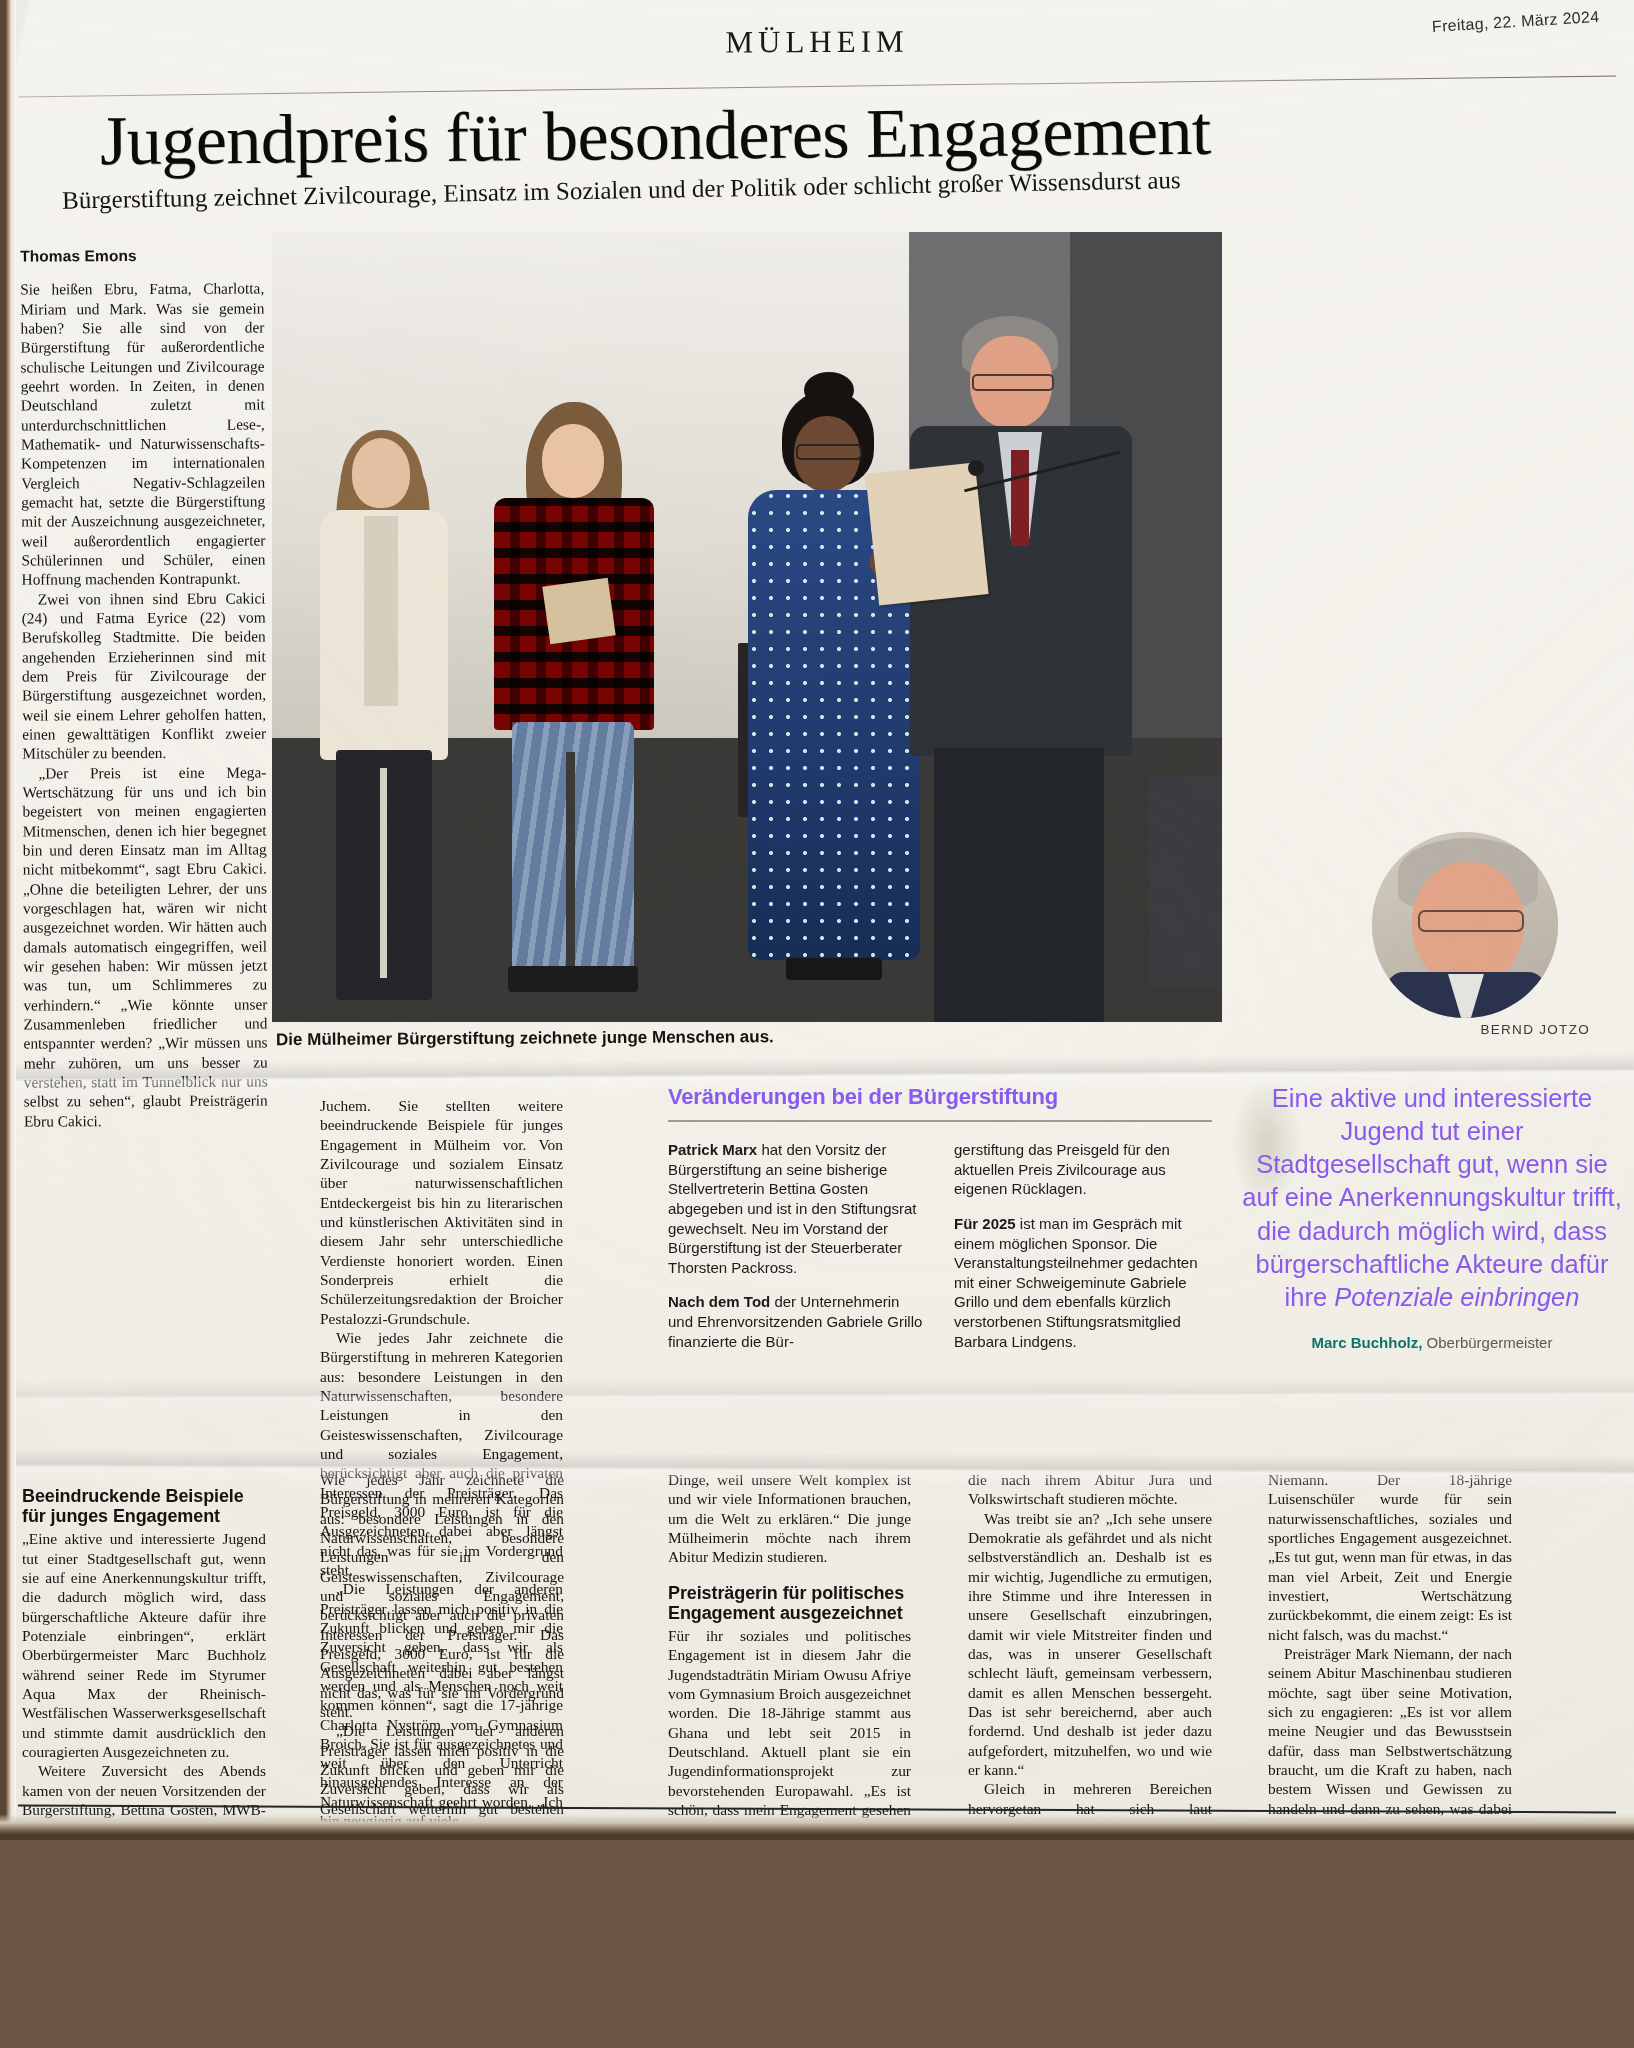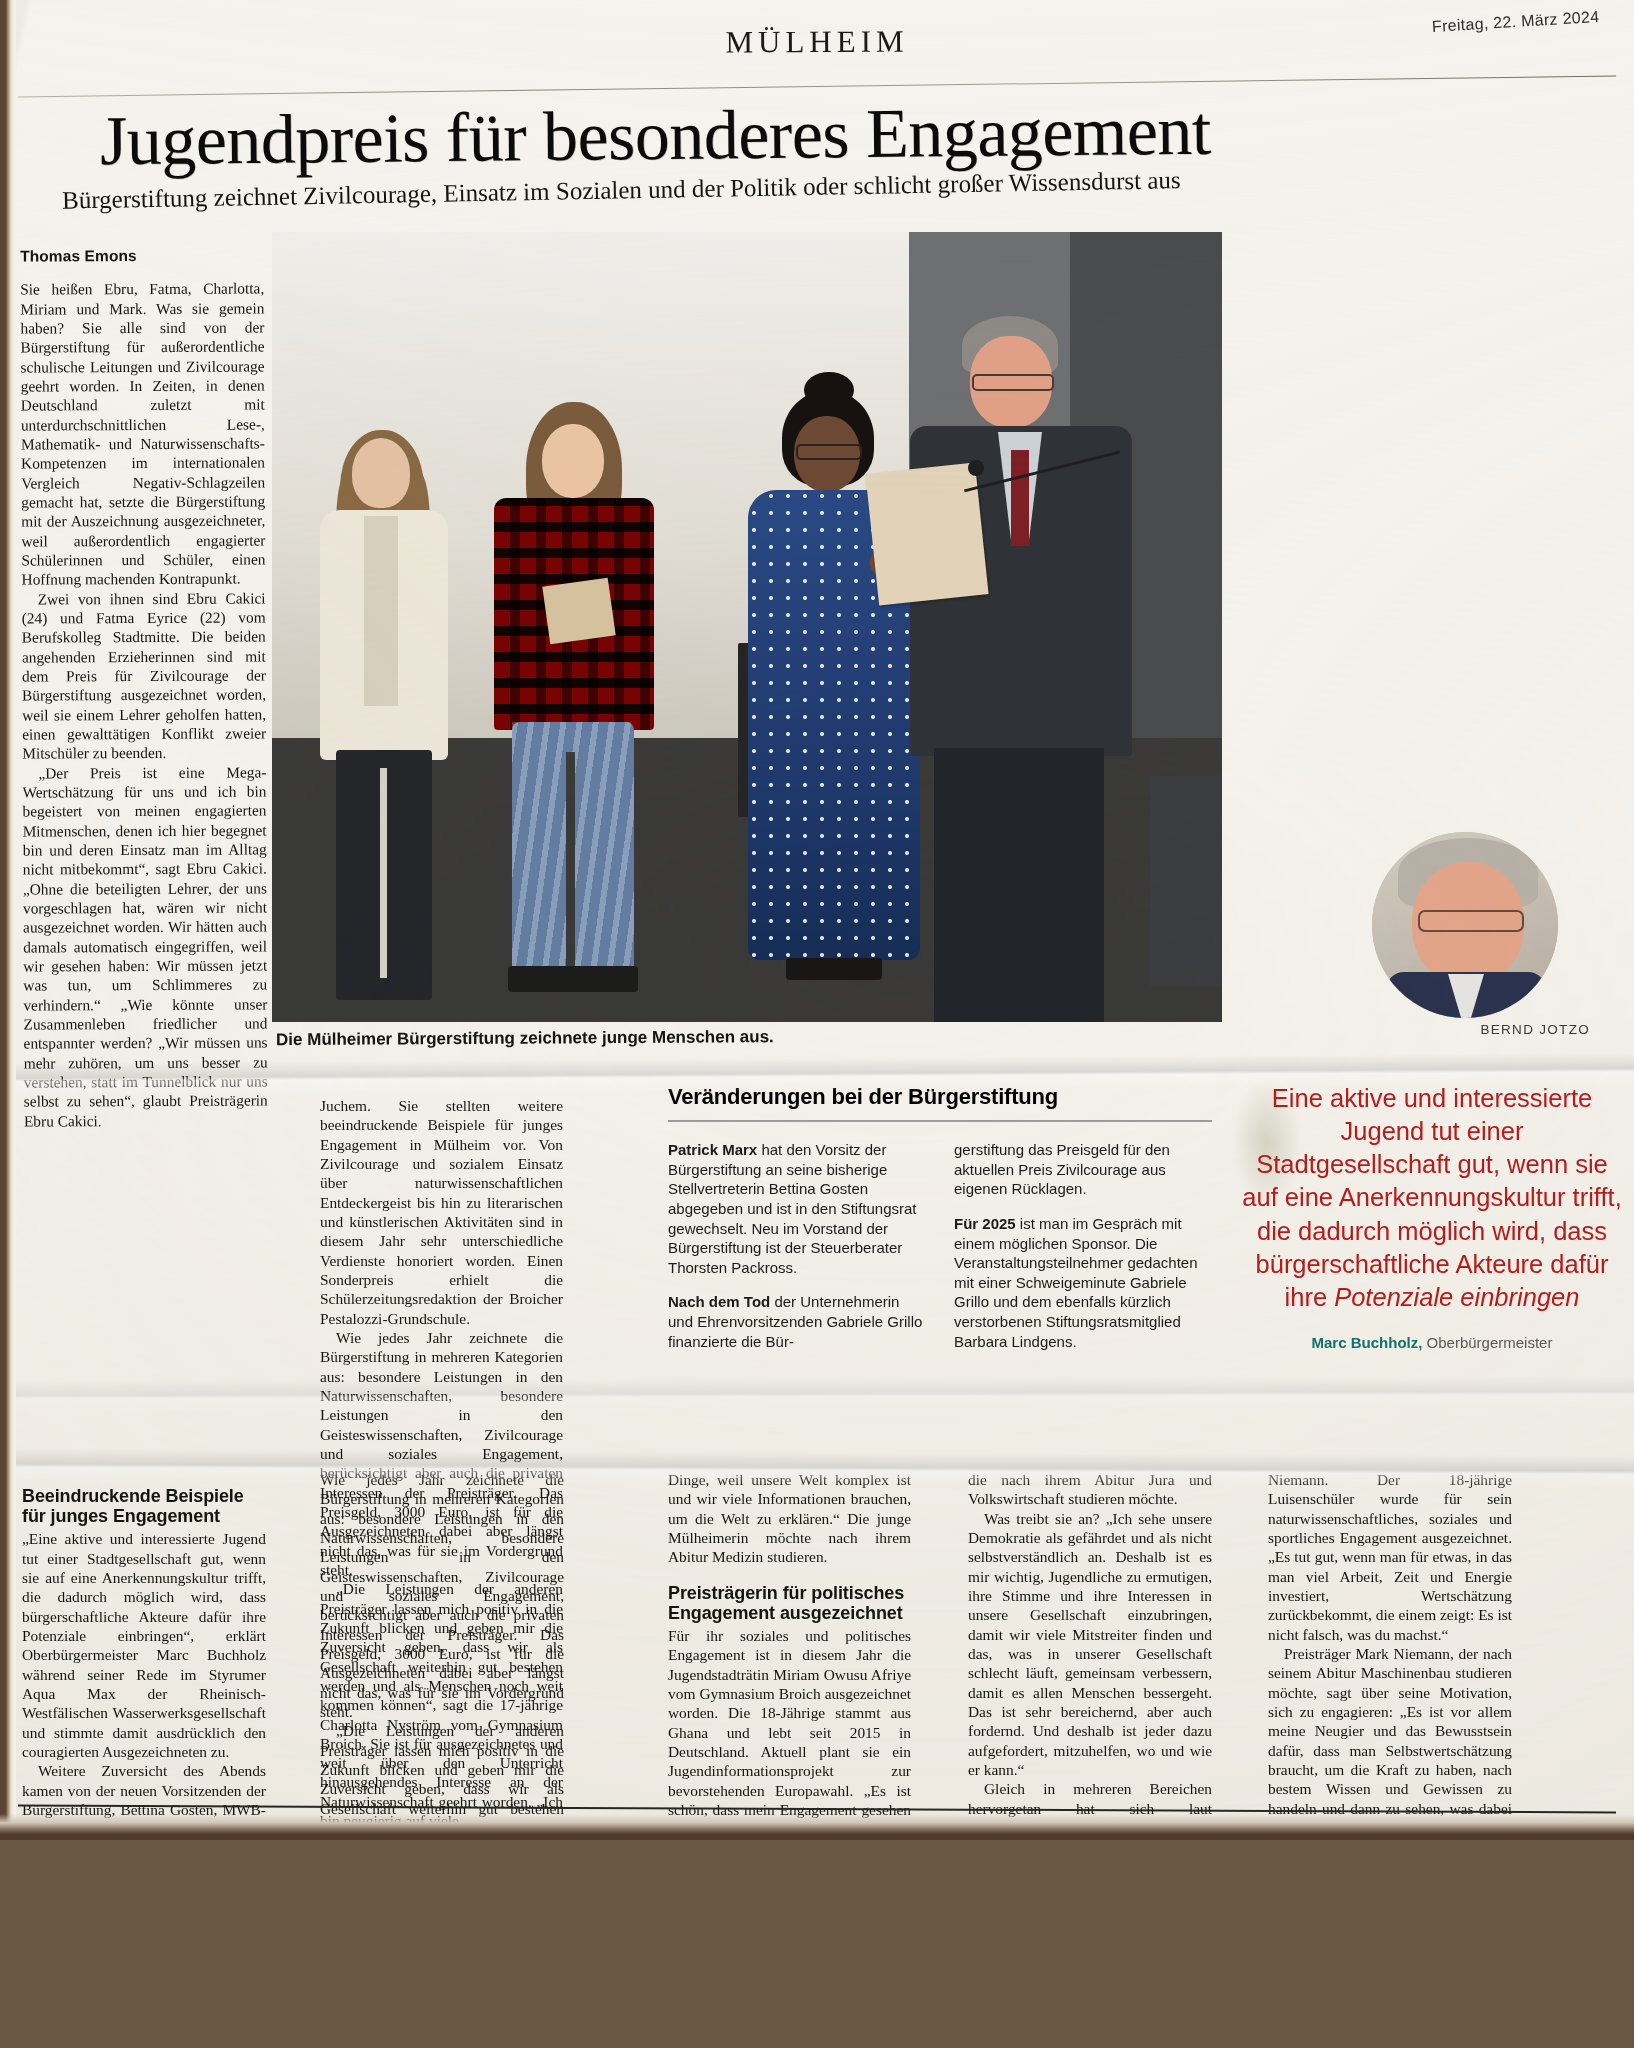--- a/index.html
+++ b/index.html
@@ -219,41 +219,41 @@
     transform:rotate(-.35deg);
     z-index:14;
   }
 
   
   .boxsec{
     position:absolute;left:668px;top:1084px;width:544px;z-index:12;
   }
   .boxsec h3{
     font-family:"Liberation Sans", sans-serif;
-    font-size:22px;margin:0 0 10px 0;color:#000000;font-weight:bold;
+    font-size:22px;margin:0 0 10px 0;color:#8b5cf6;font-weight:bold;
     letter-spacing:-.2px;
   }
   .boxsec .hr{height:2px;background:#9aa29c;margin-bottom:18px;}
   .boxcols{display:flex;gap:28px;}
   .boxcols > div{
     flex:1;
     font-family:"Liberation Sans", sans-serif;
     font-size:15px;line-height:1.31;color:#1b1a17;
   }
   .boxcols p{margin:0 0 15px 0;}
   .boxcols b{font-weight:bold;}
 
   
   .quotebox{
     position:absolute;left:1240px;top:1082px;width:384px;z-index:14;
     font-family:"Liberation Sans", sans-serif;
     text-align:center;
   }
   .quotebox .q{
-    font-size:25.5px;line-height:1.30;color:#b91c1c;text-align:center;
+    font-size:25.5px;line-height:1.30;color:#8b5cf6;text-align:center;
   }
   .quotebox .q .last{font-style:italic;}
   .quotebox .attr{
     margin-top:20px;font-size:15px;color:#5d5c57;
   }
   .quotebox .attr b{color:#0f766e;}
   .quotebox .stain{
     position:absolute;left:-8px;top:-4px;width:70px;height:130px;
     background:radial-gradient(closest-side,rgba(150,150,110,.30),rgba(150,150,110,0));
     z-index:-1;

